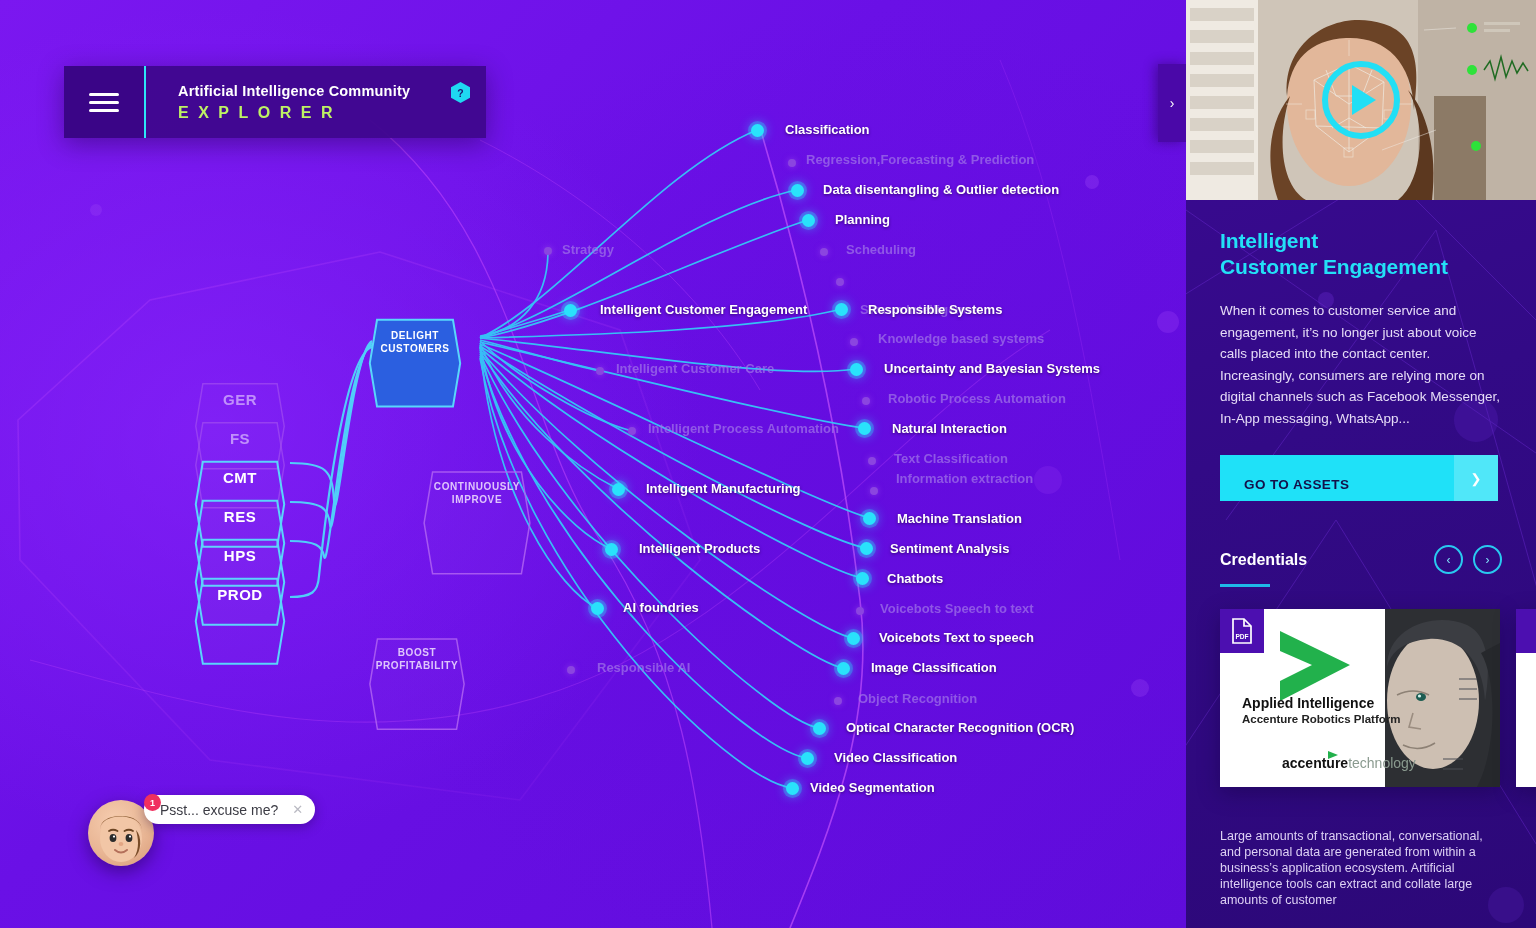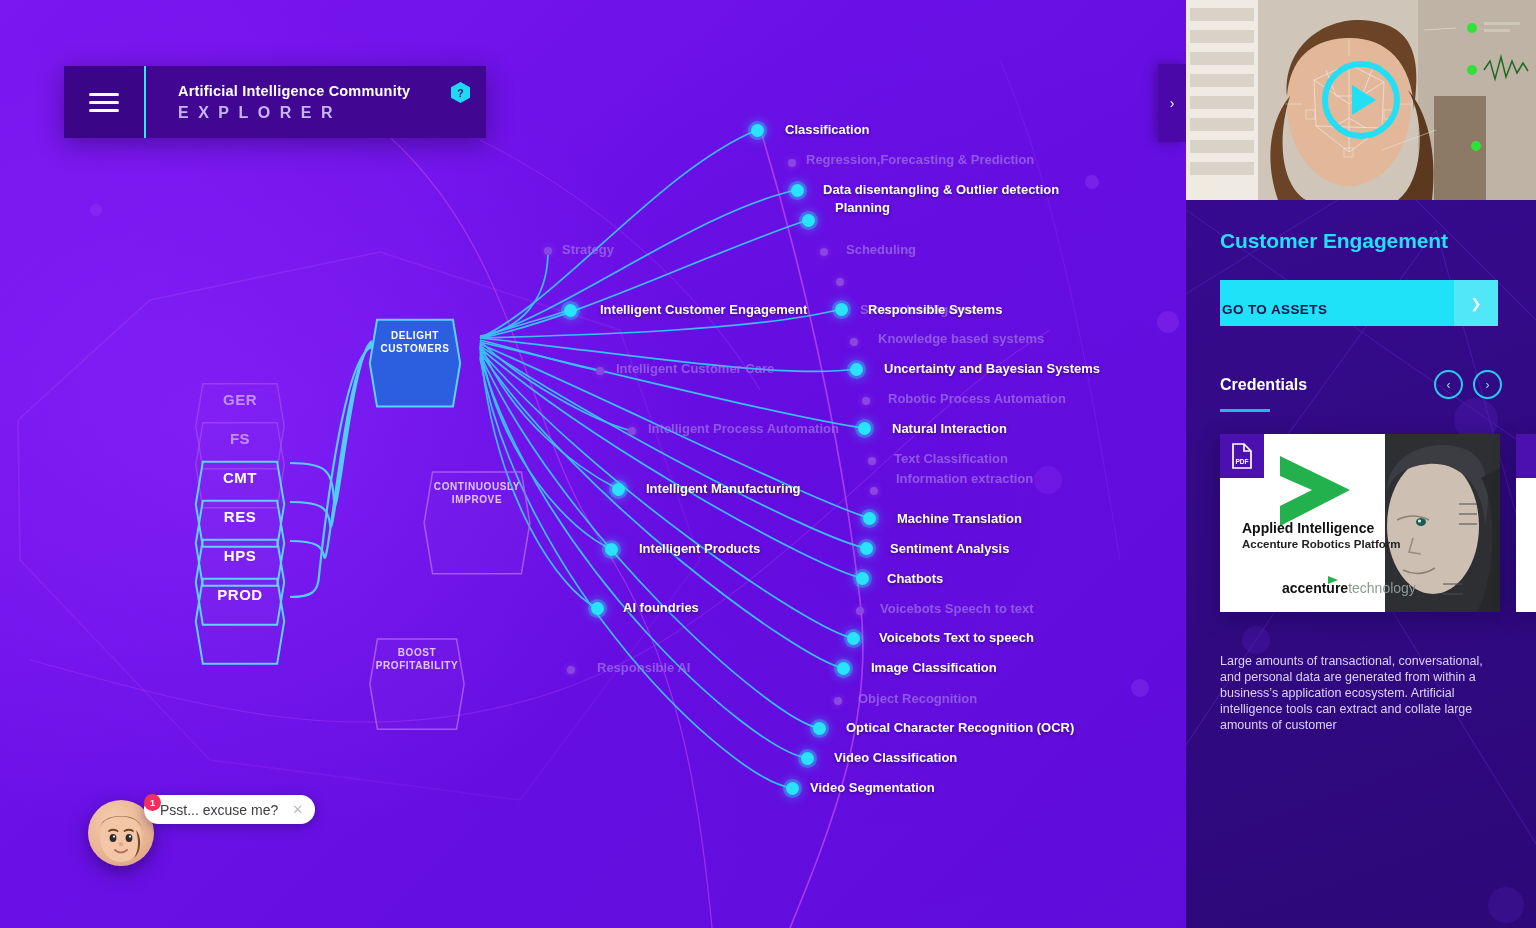--- a/index.html
+++ b/index.html
@@ -45,21 +45,21 @@
     flex: 1; position: relative;
     display: flex; flex-direction: column; justify-content: center;
     padding-left: 32px;
     background: rgba(72,10,160,.55);
   }
   #app-title {
     font-size: 14.5px; font-weight: bold; color: #fff; letter-spacing: .2px;
   }
   #app-sub {
     margin-top: 5px;
-    font-size: 16px; font-weight: bold; color: #c4b5fd;
+    font-size: 16px; font-weight: bold; color: #bef264;
     letter-spacing: 9.5px;
   }
   #help-hex {
     position: absolute; right: 16px; top: 16px;
     width: 19px; height: 21px; cursor: pointer;
   }
 
   
   .hex-tag {
     position: absolute;
@@ -180,21 +180,21 @@
   #panel-desc {
     margin-top: 20px;
     font-size: 13.5px; line-height: 21.5px; color: #e6dcf7;
   }
   #cta {
     margin-top: 26px; height: 46px; width: 278px;
     background: #1fe1f8; display: flex; align-items: center;
     cursor: pointer;
   }
   #cta-label {
-    flex: 1; padding-left: 2px;
+    flex: 1; padding-left: 24px;
     font-size: 13.5px; font-weight: bold; color: #14114a; letter-spacing: .4px; margin-top: 13px;
   }
   #cta-arrow {
     width: 44px; height: 100%;
     display: flex; align-items: center; justify-content: center;
     color: #fff; font-size: 13px;
     background: rgba(255,255,255,.22);
   }
 
   #cred-head {
@@ -374,21 +374,21 @@
       </div>
 
     <div id="node-layer">
         <div class="node-dot on" style="left: 750.5px; top: 123.5px;"></div>
         <div class="node-label on" style="left: 785px; top: 122px;">Classification</div>
         <div class="node-dot off" style="left: 788px; top: 159px;"></div>
         <div class="node-label off" style="left: 806px; top: 152px;">Regression,Forecasting &amp; Prediction</div>
         <div class="node-dot on" style="left: 790.5px; top: 183.5px;"></div>
         <div class="node-label on" style="left: 823px; top: 182px;">Data disentangling &amp; Outlier detection</div>
         <div class="node-dot on" style="left: 801.5px; top: 213.5px;"></div>
-        <div class="node-label on" style="left: 835px; top: 200px;">Planning</div>
+        <div class="node-label on" style="left: 835px; top: 212px;">Planning</div>
         <div class="node-dot off" style="left: 820px; top: 248px;"></div>
         <div class="node-label off" style="left: 846px; top: 242px;">Scheduling</div>
         <div class="node-dot off" style="left: 836px; top: 278px;"></div>
         <div class="node-label off" style="left: 860px; top: 302px;">Swarm Intelligence</div>
         <div class="node-dot on" style="left: 834.5px; top: 302.5px;"></div>
         <div class="node-label on" style="left: 868px; top: 302px;">Responsible Systems</div>
         <div class="node-dot off" style="left: 850px; top: 338px;"></div>
         <div class="node-label off" style="left: 878px; top: 331px;">Knowledge based systems</div>
         <div class="node-dot on" style="left: 849.5px; top: 362.5px;"></div>
         <div class="node-label on" style="left: 884px; top: 361px;">Uncertainty and Bayesian Systems</div>
@@ -523,22 +523,24 @@
           <rect x="298" y="29" width="26" height="3" fill="#cfc7ba"></rect>
         </g>
       </svg>
       <div id="play-btn">
         <div id="play-tri"></div>
       </div>
     </div>
 
     <div id="panel-body">
       <div id="panel-heading">
+        <div>Intelligent</div>
         <div>Customer Engagement</div>
       </div>
+      <div id="panel-desc">When it comes to customer service and engagement, it’s no longer just about voice calls placed into the contact center. Increasingly, consumers are relying more on digital channels such as Facebook Messenger, In-App messaging, WhatsApp...</div>
 
       <div id="cta">
         <div id="cta-label">GO TO ASSETS</div>
         <div id="cta-arrow">❯</div>
       </div>
 
       <div id="cred-head">
         <div id="cred-title">Credentials</div>
         <div id="cred-navs">
           <div class="cred-nav">

